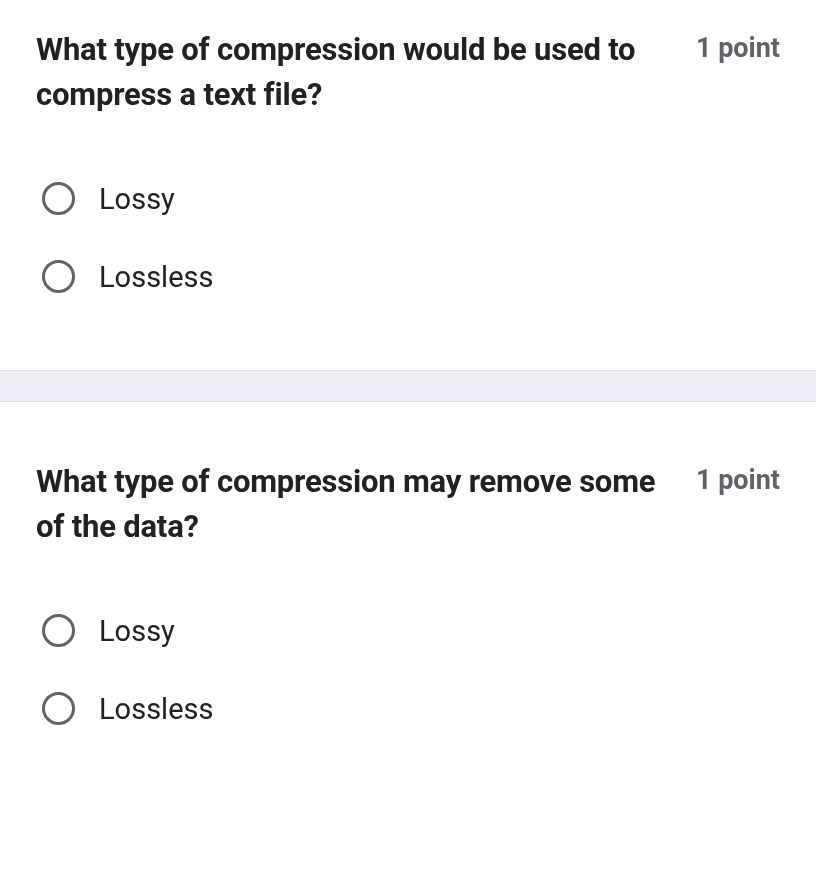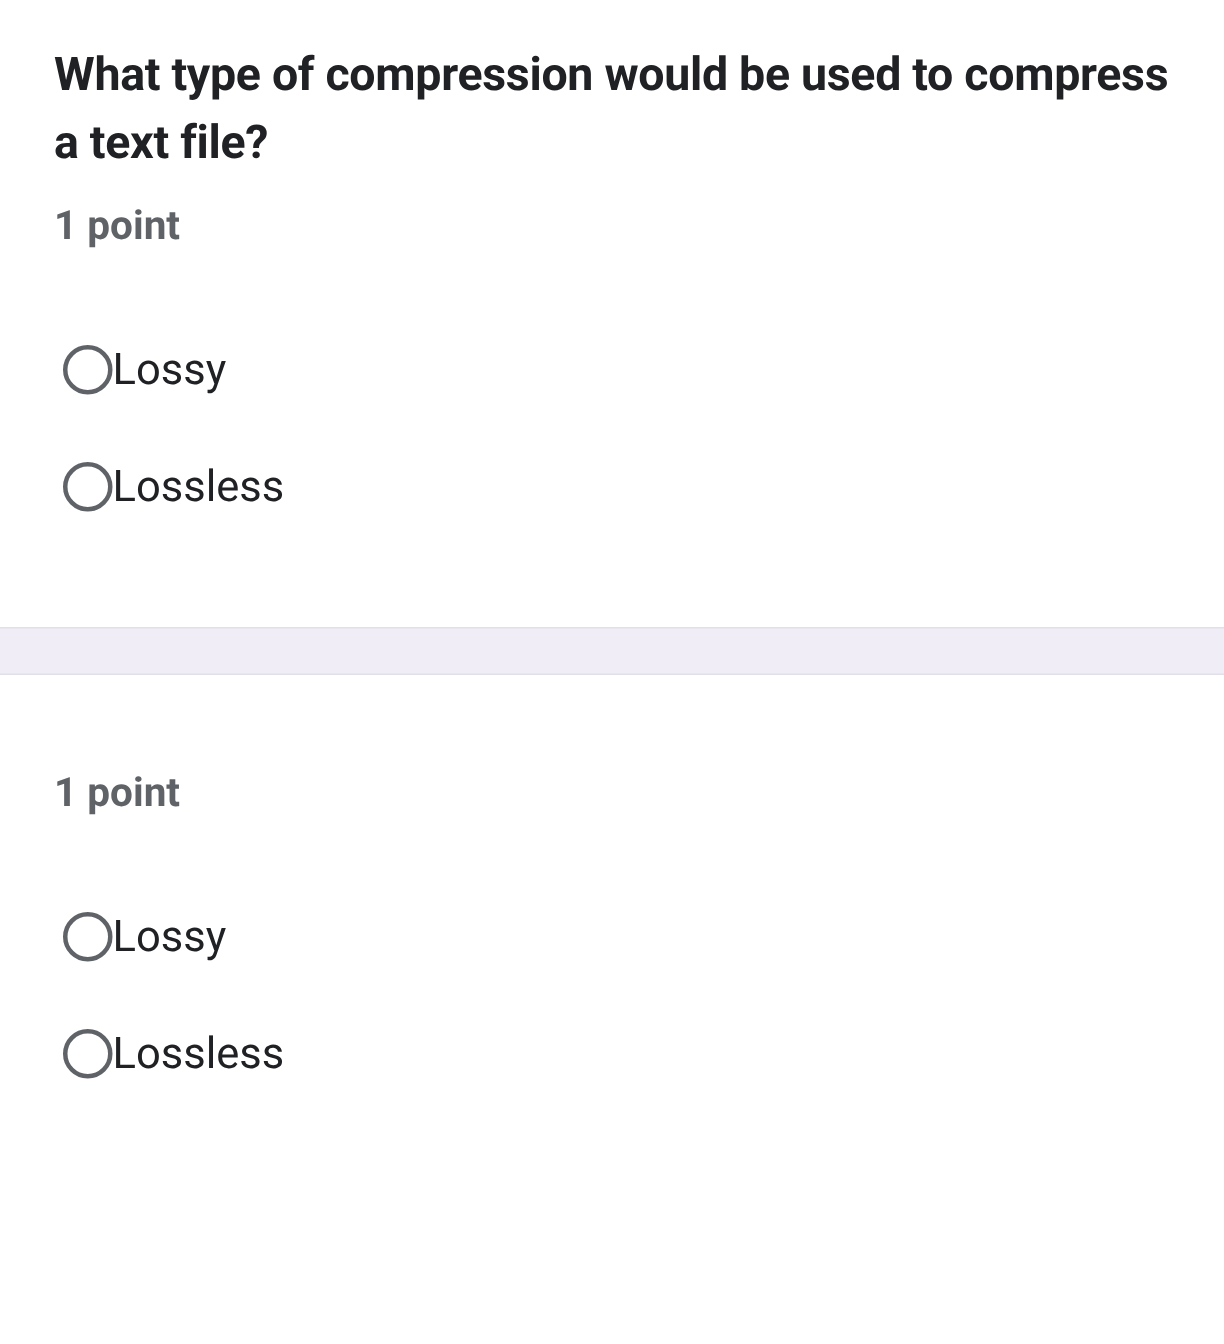--- a/index.html
+++ b/index.html
@@ -15,40 +15,40 @@
     .question-card {
       background: #fff;
       padding: 28px 36px 48px 36px;
     }
     .question-header {
       display: flex;
       align-items: flex-start;
       justify-content: space-between;
       gap: 12px;
       margin-bottom: 48px;
-      flex-direction: column;
     }
     .question-title {
       font-size: 31px;
       font-weight: 700;
       color: #202124;
       line-height: 1.45;
       flex: 1;
       letter-spacing: -0.2px;
     }
     .points {
       font-size: 27px;
       font-weight: 700;
       color: #5f6368;
       white-space: nowrap;
       padding-top: 4px;
     }
     .option-row {
       display: flex;
       align-items: center;
+      gap: 24px;
       padding: 16px 6px;
       margin-bottom: 12px;
       cursor: pointer;
     }
     .radio-circle {
       width: 33px;
       height: 33px;
       border: 3px solid #5f6368;
       border-radius: 50%;
       flex-shrink: 0;
@@ -83,20 +83,21 @@
   <div class="option-row">
     <div class="radio-circle"></div>
     <div class="option-label">Lossless</div>
   </div>
 </div>
 
 <div class="divider"></div>
 
 <div class="question-card q2">
   <div class="question-header">
+    <div class="question-title">What type of compression may remove some of the data?</div>
     <div class="points">1 point</div>
   </div>
   <div class="option-row">
     <div class="radio-circle"></div>
     <div class="option-label">Lossy</div>
   </div>
   <div class="option-row">
     <div class="radio-circle"></div>
     <div class="option-label">Lossless</div>
   </div>

